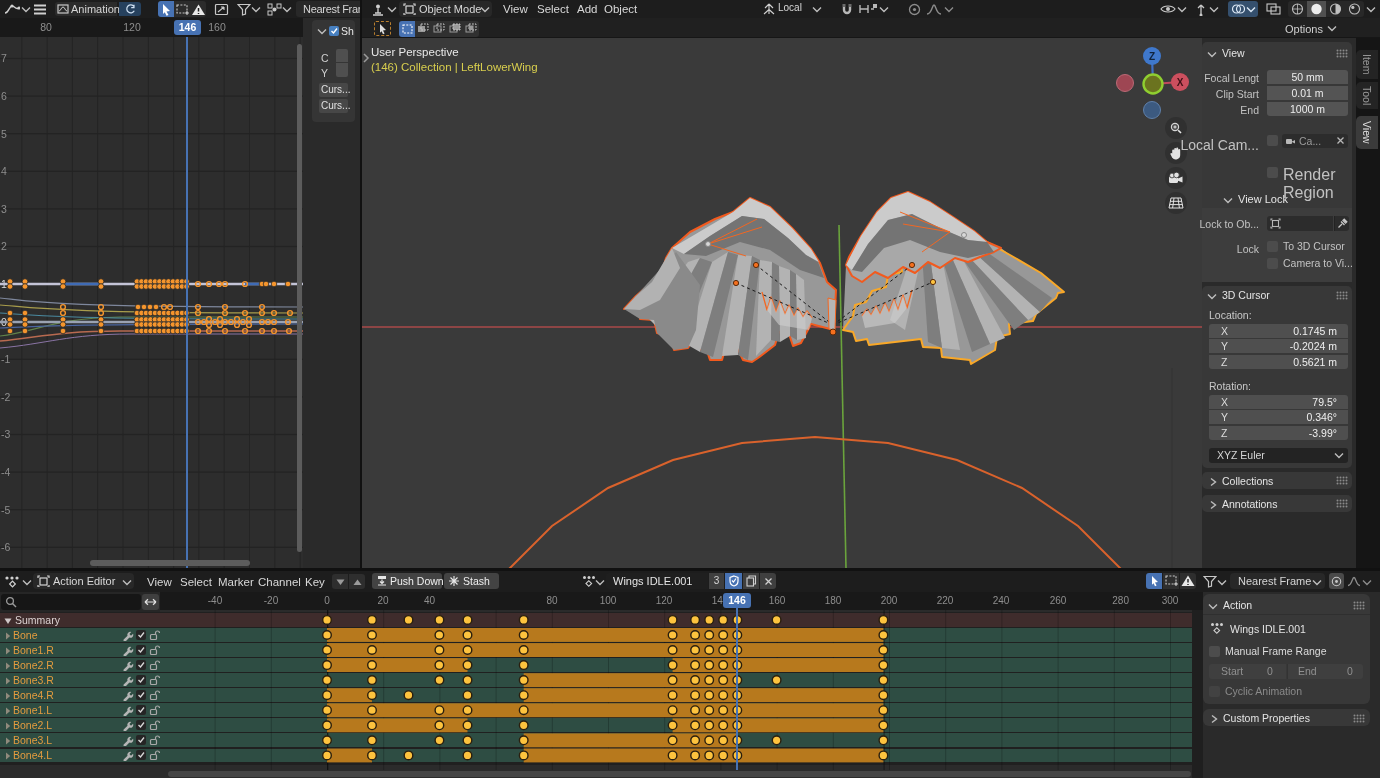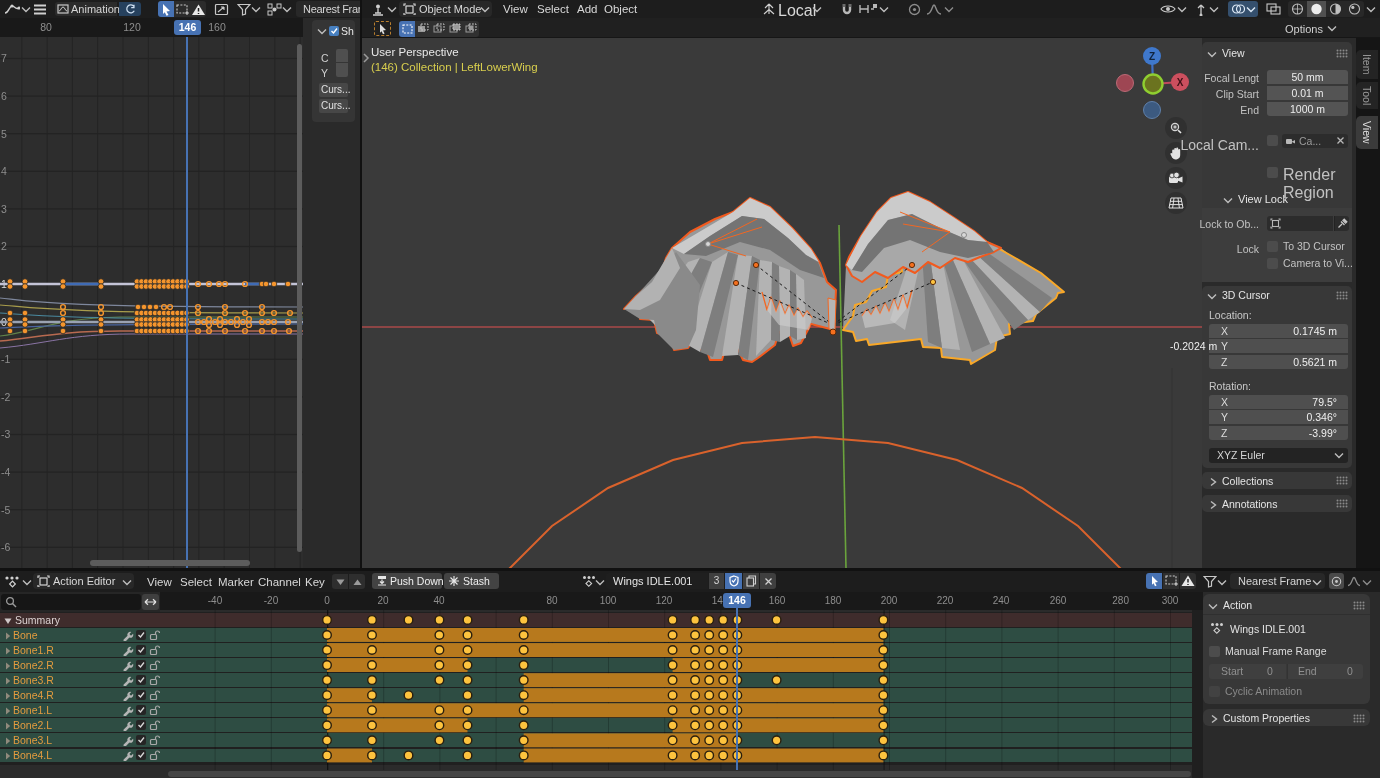--- a/index.html
+++ b/index.html
@@ -308,21 +308,21 @@
 <svg class="a" style="left:480px;top:5px;" width="10" height="9" viewBox="0 0 10 9">
     <path d="M1 2.5 L5 6.5 L9 2.5" fill="none" stroke="#bdbdbd" stroke-width="1.4"></path>
   </svg>
 <div class="mnu" style="left:503px;top:0;">View</div>
 <div class="mnu" style="left:537px;top:0;">Select</div>
 <div class="mnu" style="left:577px;top:0;">Add</div>
 <div class="mnu" style="left:604px;top:0;">Object</div>
 <svg class="a" style="left:762px;top:3px;" width="14" height="12" viewBox="0 0 14 12">
     <path d="M7 1 V11 M7 1 L3 5 M7 1 L11 5 M2 11 L7 6.5 M12 11 L7 6.5" stroke="#d0d0d0" stroke-width="1.1" fill="none"></path>
   </svg>
-<div class="a" style="left:778px;top:2px;color:#d8d8d8;font-size:16px;">Local</div>
+<div class="a" style="left:778px;top:2px;color:#d8d8d8;font-size:10px;">Local</div>
 <svg class="a" style="left:812px;top:5px;" width="10" height="9" viewBox="0 0 10 9">
     <path d="M1 2.5 L5 6.5 L9 2.5" fill="none" stroke="#bdbdbd" stroke-width="1.4"></path>
   </svg>
 <svg class="a" style="left:840px;top:2px;" width="14" height="14" viewBox="0 0 14 14">
     <path d="M4 2 V8 a3 3 0 0 0 6 0 V2" stroke="#b8b8b8" stroke-width="2.4" fill="none"></path>
     <path d="M4 2 V5 M10 2 V5" stroke="#6a6a6a" stroke-width="2.4"></path>
   </svg>
 <svg class="a" style="left:858px;top:3px;" width="20" height="12" viewBox="0 0 20 12">
     <path d="M2 2 V10 M2 6 H10 M10 2 V10 M13 6 H16" stroke="#b8b8b8" stroke-width="1.4" fill="none"></path>
     <rect x="15" y="1" width="4" height="4" fill="#b8b8b8"></rect>
@@ -589,21 +589,21 @@
     <circle cx="4.5" cy="7.5" r="1" fill="#8a8a8a"></circle>
     <circle cx="7.5" cy="7.5" r="1" fill="#8a8a8a"></circle>
     <circle cx="10.5" cy="7.5" r="1" fill="#8a8a8a"></circle>
   </svg>
 <div class="a" style="left:1209px;top:309px;color:#c8c8c8;font-size:10.5px;">Location:</div>
 <div class="a" style="left:1209px;top:324px;width:139px;height:14px;background:#4f4f4f;border-radius:3px 3px 0 0;"></div>
 <div class="a" style="left:1221px;top:324px;color:#dcdcdc;font-size:10.5px;line-height:14px;">X</div>
 <div class="a" style="left:1209px;top:324px;width:128px;text-align:right;color:#efefef;font-size:10.5px;line-height:14px;">0.1745 m</div>
 <div class="a" style="left:1209px;top:339px;width:139px;height:14px;background:#4f4f4f;border-radius:0;"></div>
 <div class="a" style="left:1221px;top:339px;color:#dcdcdc;font-size:10.5px;line-height:14px;">Y</div>
-<div class="a" style="left:1170px;top:339px;width:128px;color:#efefef;font-size:10.5px;line-height:14px;">-0.2024 m</div>
+<div class="a" style="left:1209px;top:339px;width:128px;text-align:right;color:#efefef;font-size:10.5px;line-height:14px;">-0.2024 m</div>
 <div class="a" style="left:1209px;top:355px;width:139px;height:14px;background:#4f4f4f;border-radius:0 0 3px 3px;"></div>
 <div class="a" style="left:1221px;top:355px;color:#dcdcdc;font-size:10.5px;line-height:14px;">Z</div>
 <div class="a" style="left:1209px;top:355px;width:128px;text-align:right;color:#efefef;font-size:10.5px;line-height:14px;">0.5621 m</div>
 <div class="a" style="left:1209px;top:380px;color:#c8c8c8;font-size:10.5px;">Rotation:</div>
 <div class="a" style="left:1209px;top:395px;width:139px;height:14px;background:#4f4f4f;border-radius:3px 3px 0 0;"></div>
 <div class="a" style="left:1221px;top:395px;color:#dcdcdc;font-size:10.5px;line-height:14px;">X</div>
 <div class="a" style="left:1209px;top:395px;width:128px;text-align:right;color:#efefef;font-size:10.5px;line-height:14px;">79.5°</div>
 <div class="a" style="left:1209px;top:410px;width:139px;height:14px;background:#4f4f4f;border-radius:0;"></div>
 <div class="a" style="left:1221px;top:410px;color:#dcdcdc;font-size:10.5px;line-height:14px;">Y</div>
 <div class="a" style="left:1209px;top:410px;width:128px;text-align:right;color:#efefef;font-size:10.5px;line-height:14px;">0.346°</div>
@@ -763,21 +763,21 @@
   </svg>
 <svg class="a" style="left:1362px;top:578px;" width="10" height="9" viewBox="0 0 10 9">
     <path d="M1 2.5 L5 6.5 L9 2.5" fill="none" stroke="#8c8c8c" stroke-width="1.4"></path>
   </svg>
 <div class="a" style="left:0;top:592px;width:1380px;height:186px;background:#2b2b2b;"></div>
 <div class="a" style="left:160px;top:592px;width:1043px;height:18px;background:#191919;"></div>
 <div class="a" style="left:200px;top:595px;width:30px;text-align:center;color:#8e8e8e;font-size:10px;">-40</div>
 <div class="a" style="left:256px;top:595px;width:30px;text-align:center;color:#8e8e8e;font-size:10px;">-20</div>
 <div class="a" style="left:312px;top:595px;width:30px;text-align:center;color:#8e8e8e;font-size:10px;">0</div>
 <div class="a" style="left:368px;top:595px;width:30px;text-align:center;color:#8e8e8e;font-size:10px;">20</div>
-<div class="a" style="left:424px;top:595px;width:30px;text-align:center;color:#8e8e8e;font-size:10px;">40</div>
+<div class="a" style="left:424px;top:595px;width:30px;color:#8e8e8e;font-size:10px;">40</div>
 <div class="a" style="left:481px;top:595px;width:30px;text-align:center;color:#8e8e8e;font-size:10px;margin-top:28px;">60</div>
 <div class="a" style="left:537px;top:595px;width:30px;text-align:center;color:#8e8e8e;font-size:10px;">80</div>
 <div class="a" style="left:593px;top:595px;width:30px;text-align:center;color:#8e8e8e;font-size:10px;">100</div>
 <div class="a" style="left:649px;top:595px;width:30px;text-align:center;color:#8e8e8e;font-size:10px;">120</div>
 <div class="a" style="left:705px;top:595px;width:30px;text-align:center;color:#8e8e8e;font-size:10px;">140</div>
 <div class="a" style="left:762px;top:595px;width:30px;text-align:center;color:#8e8e8e;font-size:10px;">160</div>
 <div class="a" style="left:818px;top:595px;width:30px;text-align:center;color:#8e8e8e;font-size:10px;">180</div>
 <div class="a" style="left:874px;top:595px;width:30px;text-align:center;color:#8e8e8e;font-size:10px;">200</div>
 <div class="a" style="left:930px;top:595px;width:30px;text-align:center;color:#8e8e8e;font-size:10px;">220</div>
 <div class="a" style="left:986px;top:595px;width:30px;text-align:center;color:#8e8e8e;font-size:10px;">240</div>

